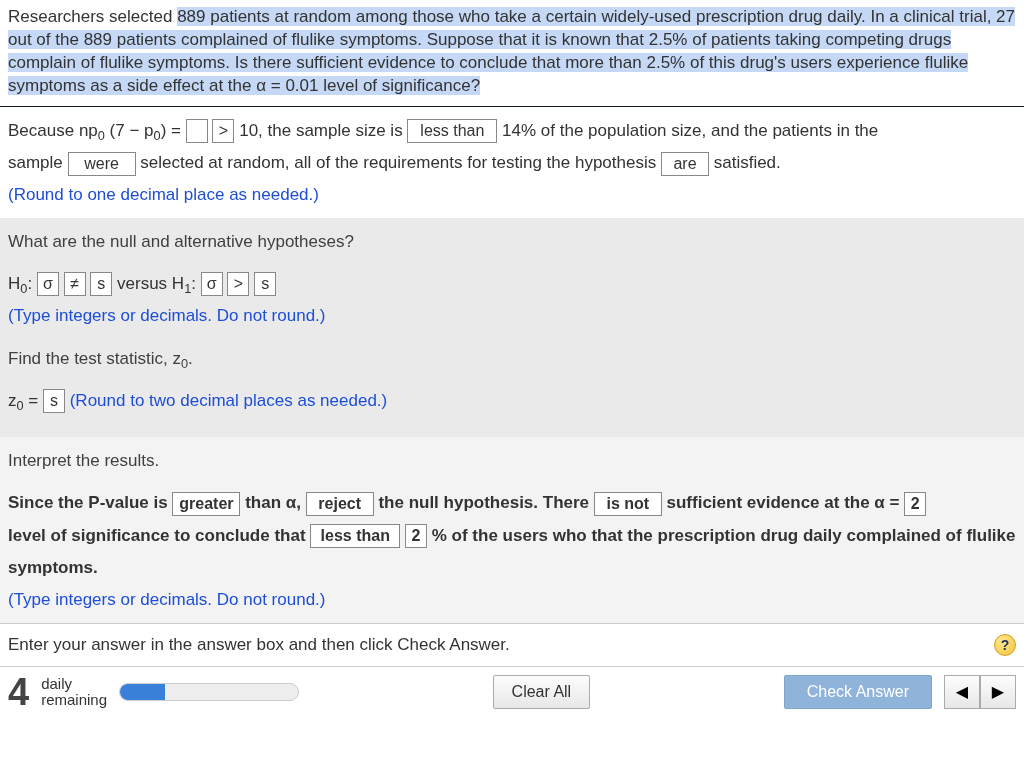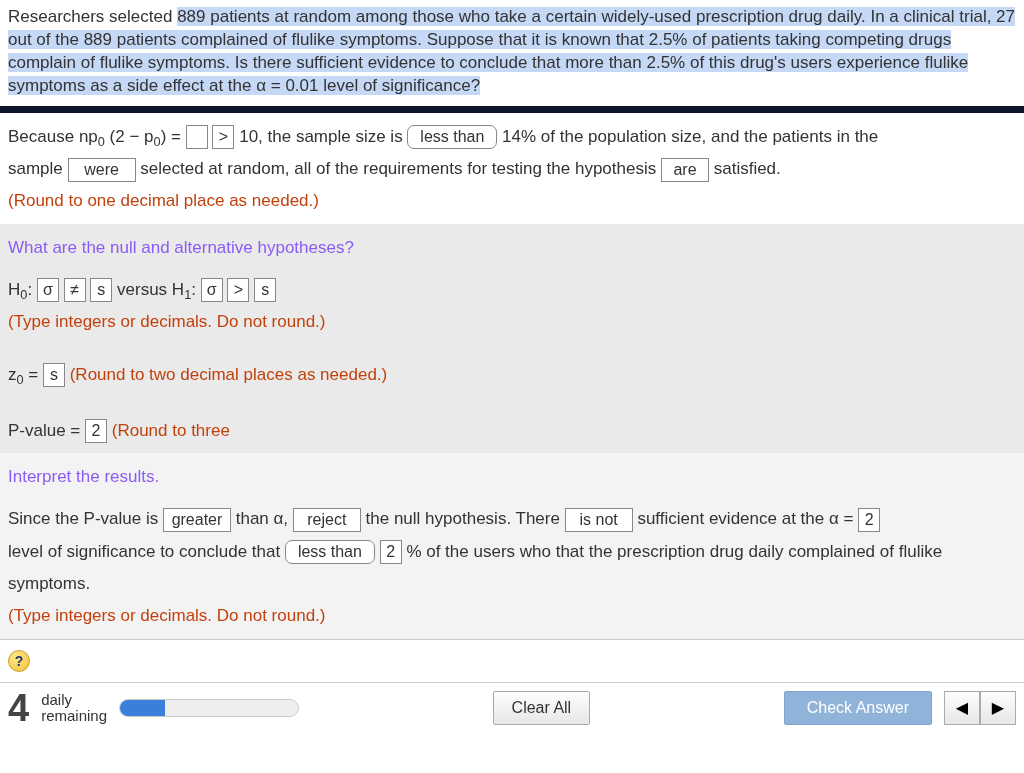--- a/index.html
+++ b/index.html
@@ -6,21 +6,21 @@
   body {
     margin: 0;
     font-family: Arial, Helvetica, sans-serif;
     font-size: 17px;
     color: #333;
     background: #fff;
     width: 1024px;
   }
   .question {
     padding: 6px 8px 8px 8px;
-    border-bottom: 7px solid #0f172a;
+    border-bottom: 1px solid #0f172a;
     line-height: 1.35;
   }
   .question .hl {
     background: #c5d9f6;
   }
   .section {
     padding: 8px 8px 6px 8px;
     line-height: 1.9;
     border-bottom: 1px solid #ddd;
   }
@@ -37,23 +37,23 @@
     min-width: 22px;
     height: 24px;
     border: 1px solid #888;
     background: #fff;
     vertical-align: middle;
     padding: 0 4px;
     text-align: center;
     line-height: 22px;
     font-size: 16px;
   }
-  .inputbox.wide { min-width: 90px; border-radius: 7px; }
+  .inputbox.wide { min-width: 90px; }
   .inputbox.mid  { min-width: 68px; }
-  .blue { color: #c2410c; }
+  .blue { color: #1d4ed8; }
   .footer {
     display: flex;
     align-items: center;
     padding: 8px;
     gap: 12px;
     border-top: 1px solid #ccc;
   }
   .bignum {
     font-size: 38px;
     font-weight: bold;
@@ -97,31 +97,31 @@
     display:inline-flex; align-items:center; justify-content:center;
     cursor:pointer;
   }
   .row-prompt {
     border-top:1px solid #ccc;
     padding: 10px 8px;
     font-size: 17px;
     color:#333;
     display:flex; align-items:center; justify-content:space-between;
   }
-  .secTitle { color:#8b5cf6; }
+  .secTitle { color:#404040; }
 </style>
 </head>
 <body>
 
 <div class="question">
   <span>Researchers selected </span><span class="hl"><span>889</span><span> patients at random among those who take a certain widely-used prescription drug daily. In a clinical trial, </span><span>27</span><span> out of the </span><span>889</span><span> patients complained of flulike symptoms. Suppose that it is known that </span><span>2.5%</span><span> of patients taking competing drugs complain of flulike symptoms. Is there sufficient evidence to conclude that more than </span><span>2.5%</span><span> of this drug's users experience flulike symptoms as a side effect at the α = </span><span>0.01</span><span> level of significance?</span></span>
 </div>
 
 <div class="section nob">
-  <span>Because np</span><span class="sub">0</span><span> (2 − p</span><span class="sub">0</span><span>) = </span>
+  <span>Because np</span><span class="sub">0</span><span> (7 − p</span><span class="sub">0</span><span>) = </span>
   <span class="inputbox"></span>
   <span class="inputbox">&gt;</span>
   <span>10, the sample size is</span>
   <span class="inputbox wide">less than</span>
   <span>14% of the population size, and the patients in the</span><br>
   <span>sample</span>
   <span class="inputbox mid">were</span>
   <span>selected at random, all of the requirements for testing the hypothesis</span>
   <span class="inputbox" style="min-width:48px">are</span>
   <span>satisfied.</span><br>
@@ -137,56 +137,53 @@
     <span class="inputbox">s</span>
     <span> versus H</span><span class="sub">1</span><span>:</span>
     <span class="inputbox">σ</span>
     <span class="inputbox">&gt;</span>
     <span class="inputbox">s</span>
   </div>
   <div class="blue">(Type integers or decimals. Do not round.)</div>
 </div>
 
 <div class="section graybg nob">
+  <div class="secTitle"><span>Find the test statistic, z</span><span class="sub">0</span>.</div>
   <div style="padding-top:10px;">
     <span>z</span><span class="sub">0</span><span> = </span>
     <span class="inputbox">s</span>
     <span class="blue">(Round to two decimal places as needed.)</span>
   </div>
 </div>
 
 <div class="section graybg nob">
-  <div style="padding-top:10px;">
-    <span>P-value = </span>
-    <span class="inputbox">2</span>
-    <span class="blue">(Round to three</span>
-  </div>
 </div>
 
 <div class="section graybg-lt nob">
   <div class="secTitle">Interpret the results.</div>
-  <div style="padding-top:10px;">
+  <div style="padding-top:10px;font-weight:bold;">
     <span>Since the P-value is</span>
     <span class="inputbox mid">greater</span>
     <span>than α,</span>
     <span class="inputbox mid">reject</span>
     <span>the null hypothesis. There</span>
     <span class="inputbox mid">is not</span>
     <span>sufficient evidence at the α =</span>
     <span class="inputbox">2</span><br>
     <span>level of significance to conclude that</span>
     <span class="inputbox wide">less than</span>
     <span class="inputbox">2</span>
     <span>% of the users who that the prescription drug daily complained of flulike</span><br>
     <span>symptoms.</span>
   </div>
   <div class="blue">(Type integers or decimals. Do not round.)</div>
 </div>
 
 <div class="row-prompt">
+  <span>Enter your answer in the answer box and then click Check Answer.</span>
   <span class="help">?</span>
 </div>
 
 <div class="footer">
   <div class="bignum">4</div>
   <div class="parts-label">
     <div>daily</div>
     <div>remaining</div>
   </div>
   <div class="progress">

